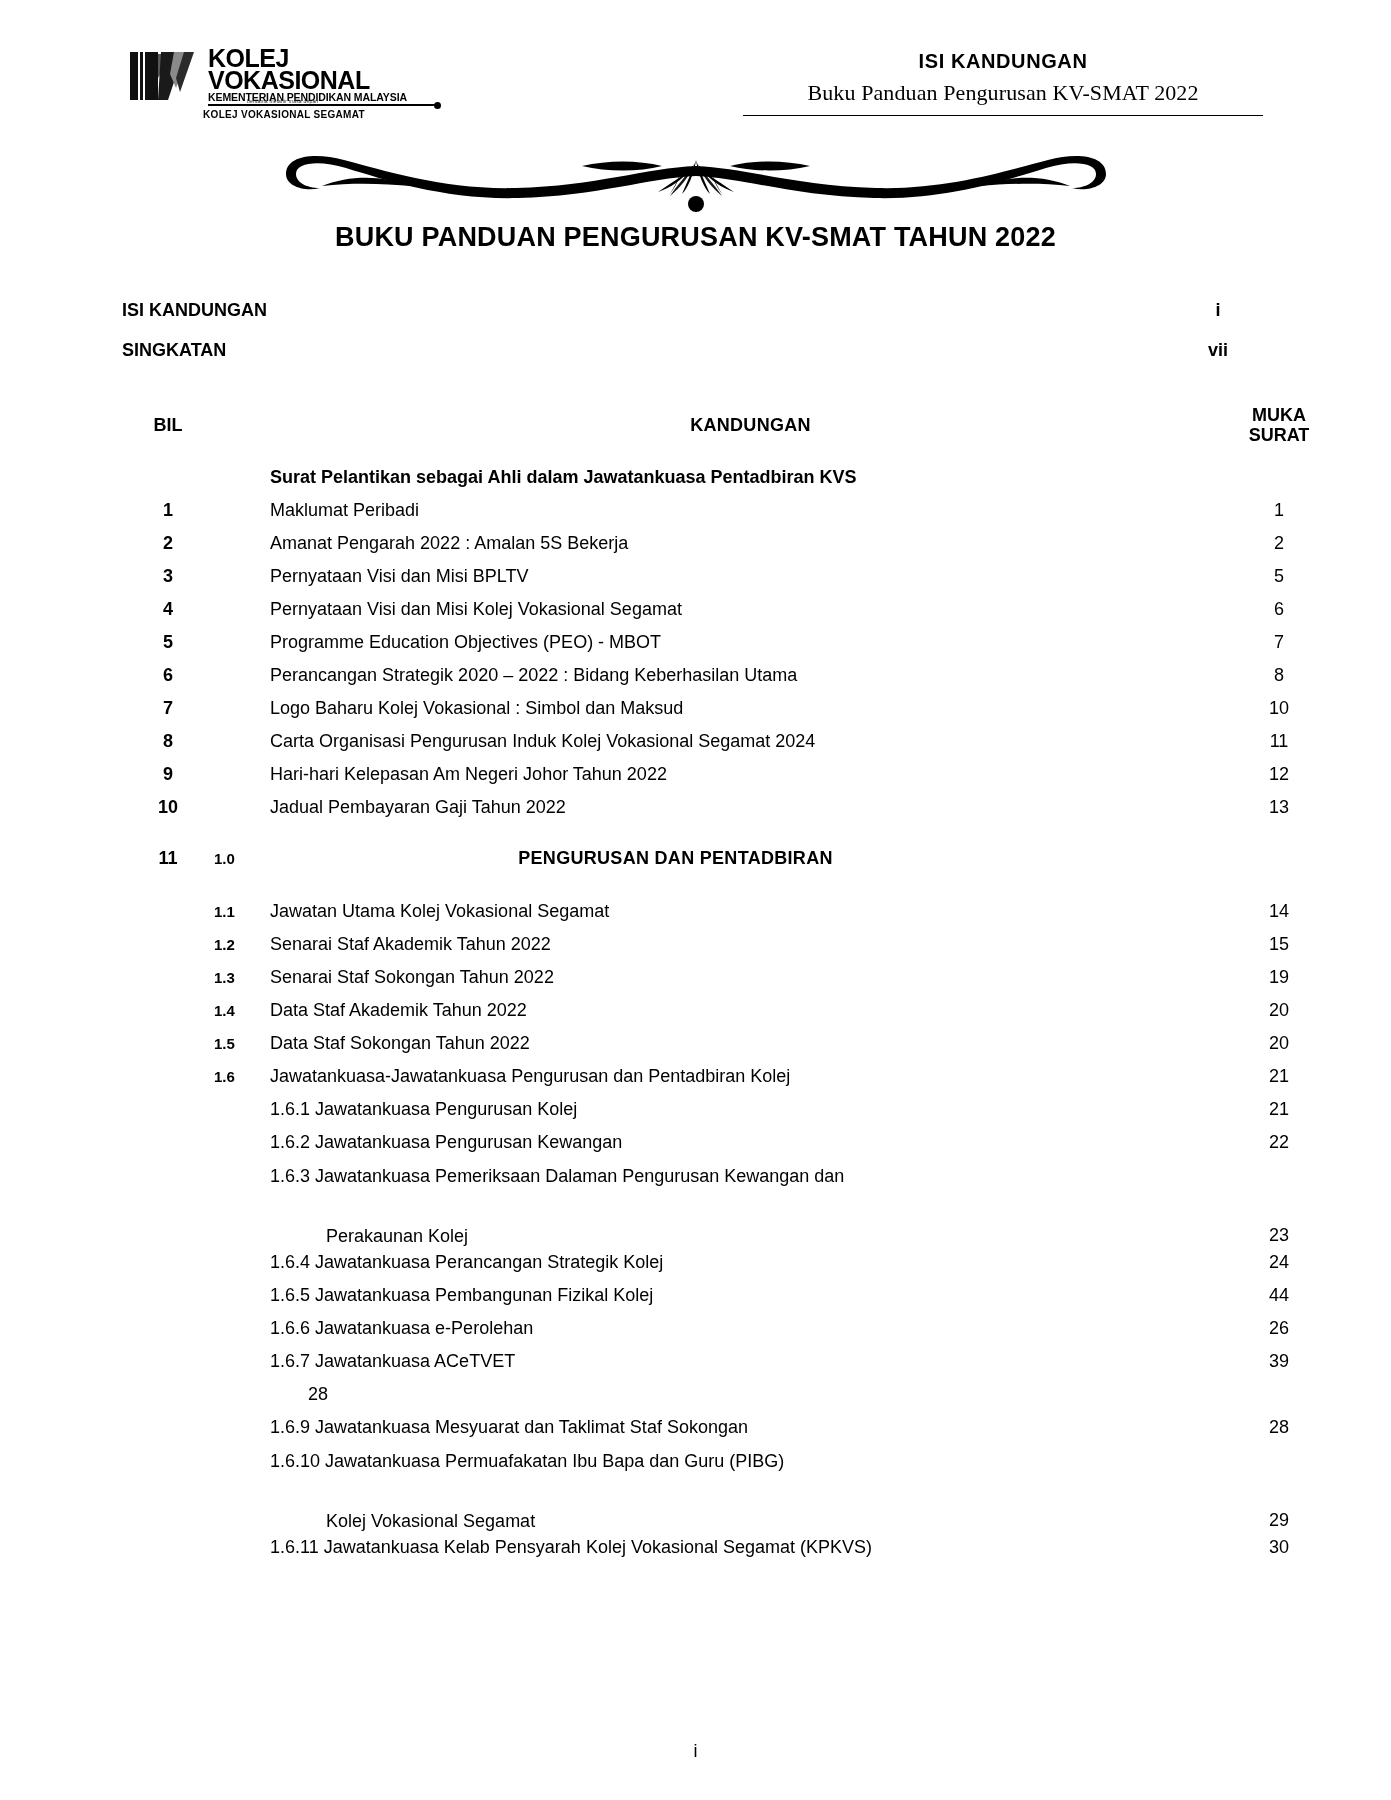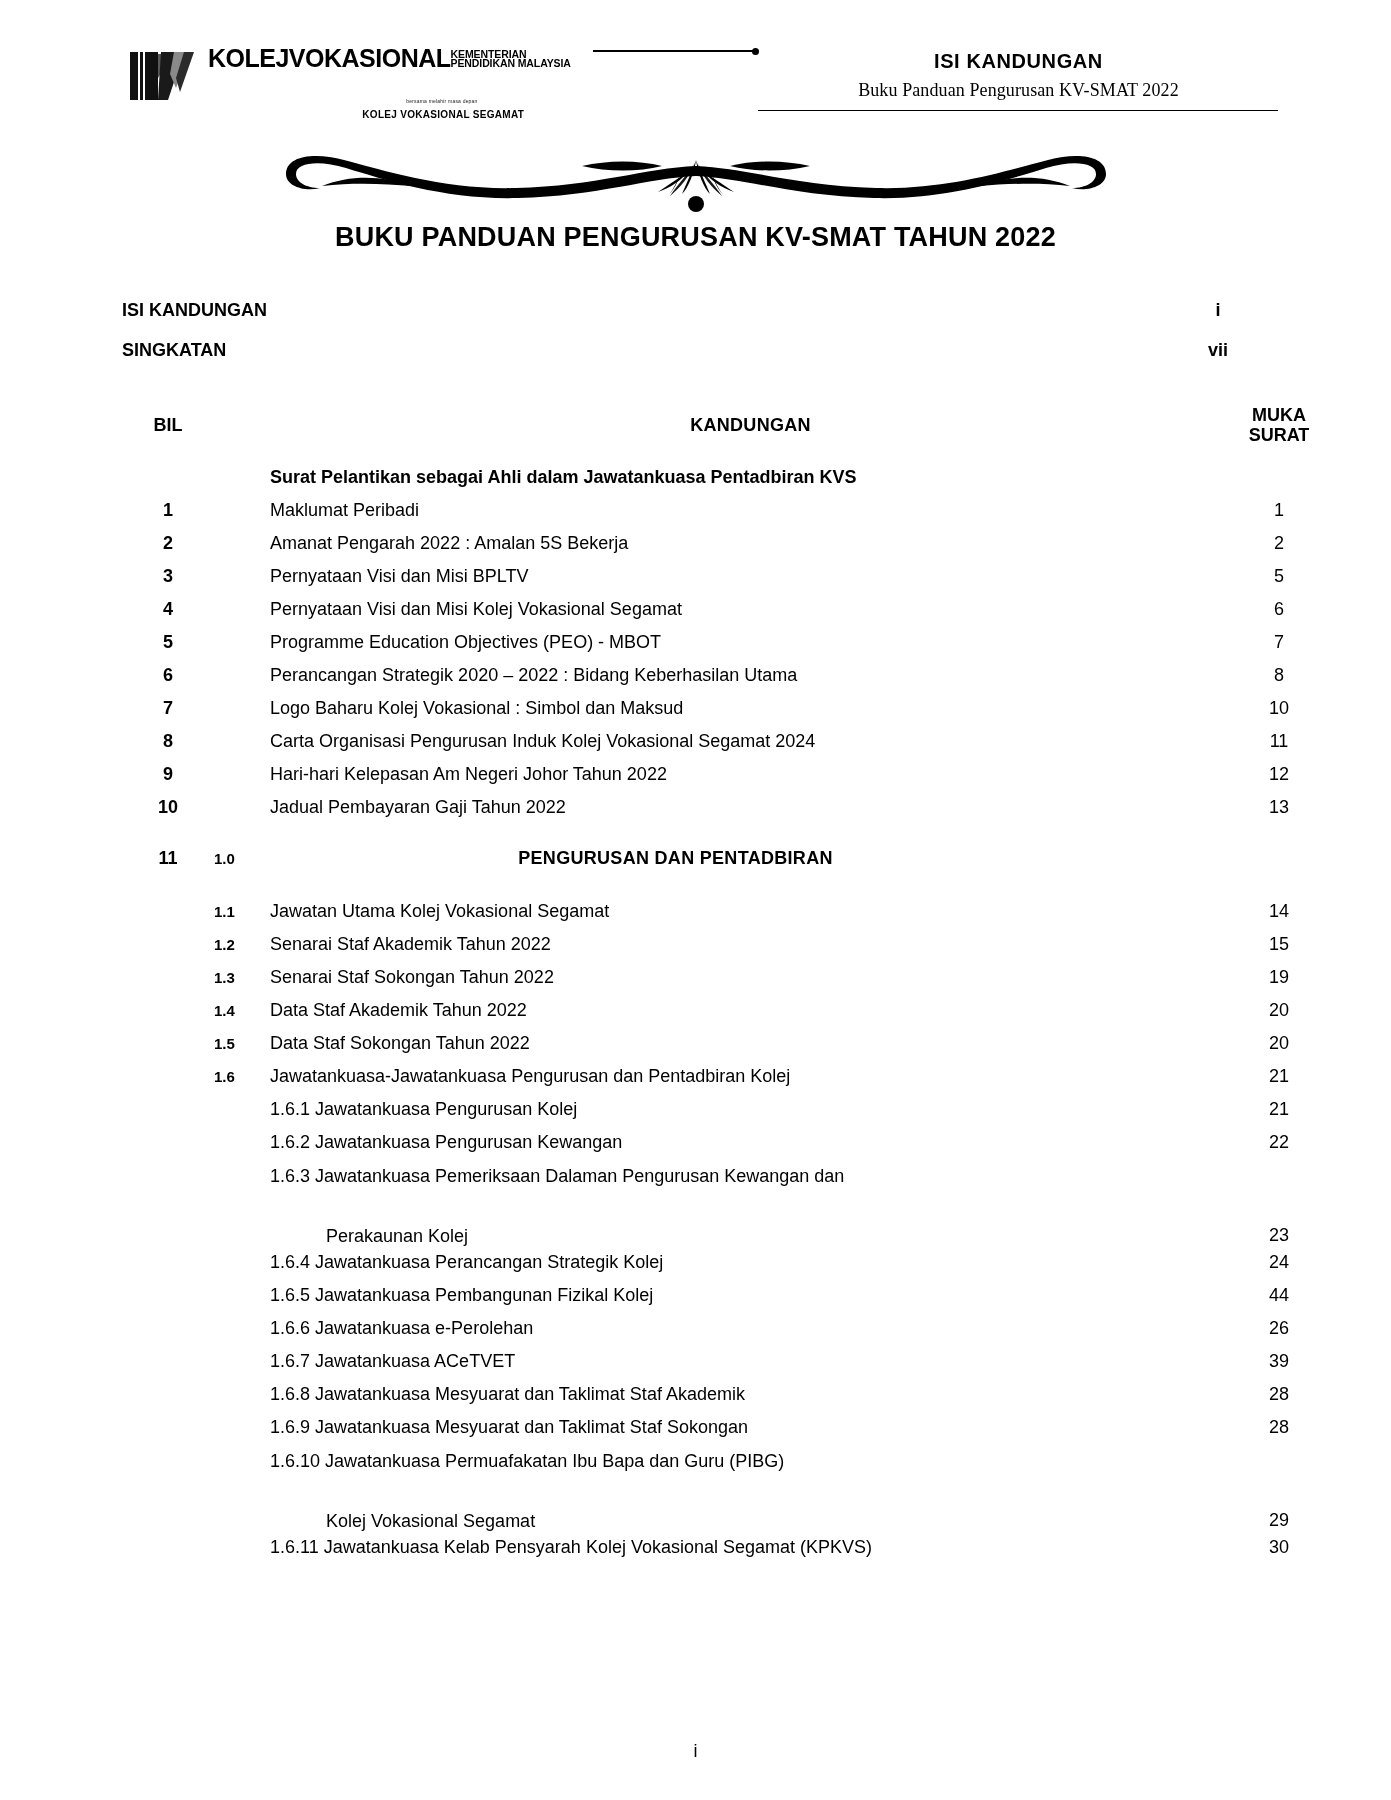--- a/index.html
+++ b/index.html
@@ -42,21 +42,21 @@
     align-items: flex-start;
   }
   .logo-mark {
     width: 74px;
     height: 58px;
     margin-right: 6px;
     flex: none;
   }
   .logo-words {
     display: flex;
-    flex-direction: row;
+    flex-direction: column;
     justify-content: center;
     line-height: 0.86;
   }
   .logo-kolej {
     font-size: 25px;
     font-weight: bold;
     letter-spacing: -0.5px;
     font-family: "Liberation Sans", sans-serif;
   }
   .logo-vokasional {
@@ -110,21 +110,21 @@
     min-width: 520px;
   }
   .hdr-title {
     font-size: 20px;
     font-weight: bold;
     letter-spacing: 0.6px;
     font-family: "Liberation Sans", sans-serif;
   }
   .hdr-subtitle {
     font-family: "Liberation Serif", serif;
-    font-size: 18px;
+    font-size: 22px;
     margin-top: 7px;
     letter-spacing: 0.1px;
   }
   .hdr-rule {
     border-bottom: 1.2px solid #000;
     margin-top: 9px;
     width: 100%;
   }
 
   
@@ -489,21 +489,20 @@
         </div>
         <div class="toc-row">
           <div class="col-bil"></div>
           <div class="col-num"></div>
           <div class="col-content">1.6.7 Jawatankuasa ACeTVET</div>
           <div class="col-page">39</div>
         </div>
         <div class="toc-row">
           <div class="col-bil"></div>
           <div class="col-num"></div>
-          <div class="col-content">1.6.8 Jawatankuasa Mesyuarat dan Taklimat Staf Akademik</div>
           <div class="col-page">28</div>
         </div>
         <div class="toc-row">
           <div class="col-bil"></div>
           <div class="col-num"></div>
           <div class="col-content">1.6.9 Jawatankuasa Mesyuarat dan Taklimat Staf Sokongan</div>
           <div class="col-page">28</div>
         </div>
         <div class="toc-row two-line">
           <div class="col-bil"></div>

